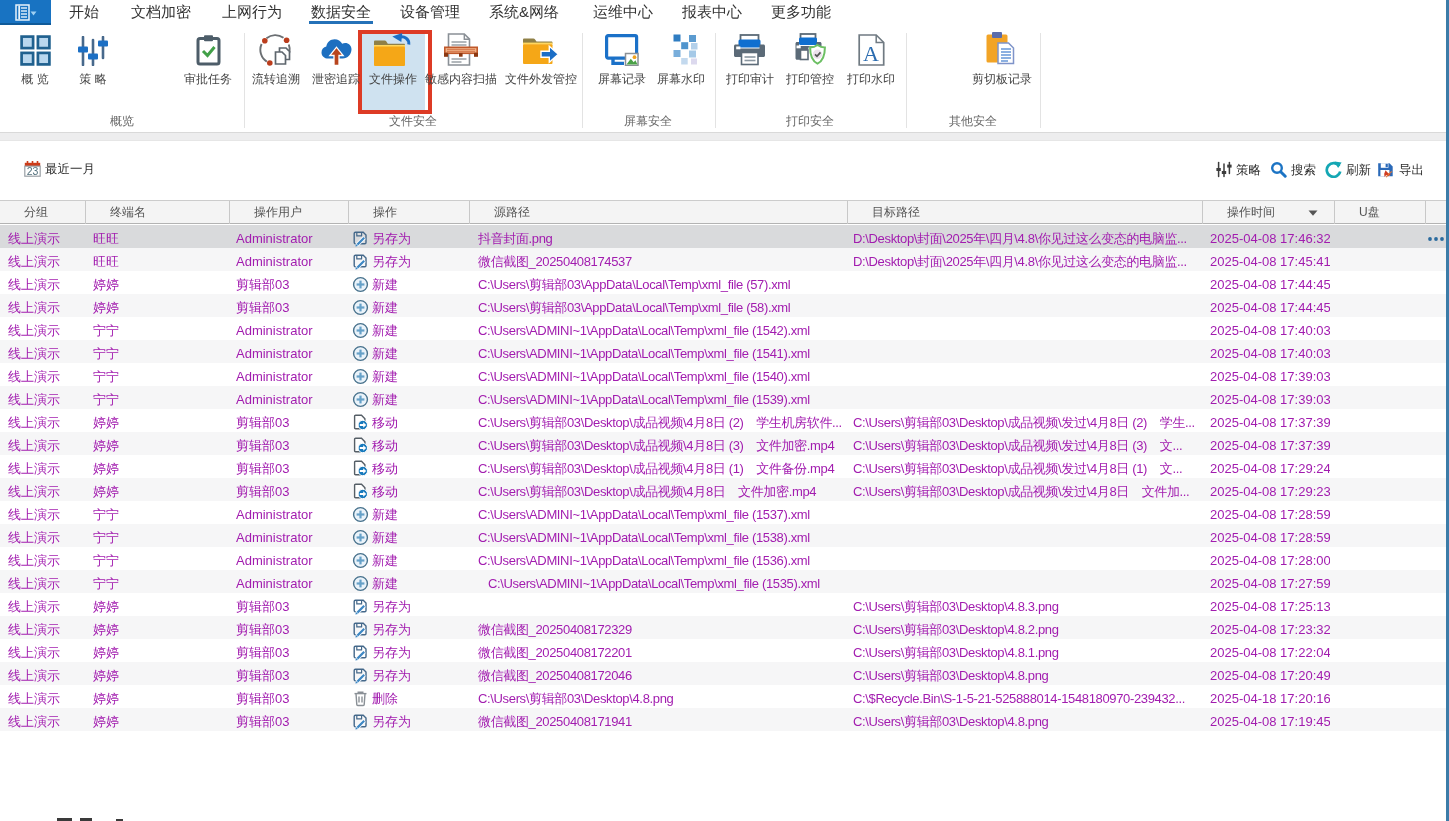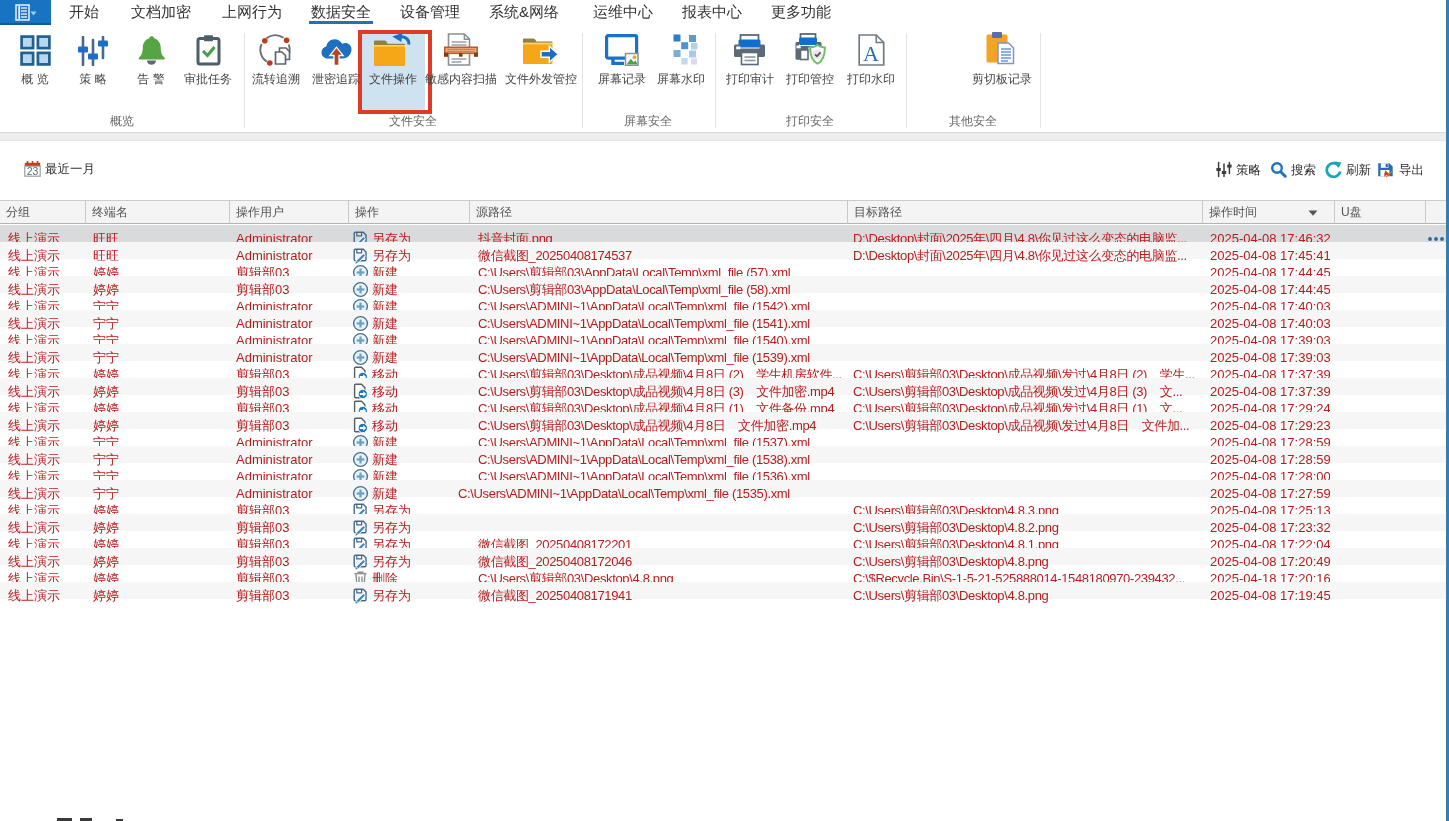--- a/index.html
+++ b/index.html
@@ -13,24 +13,24 @@
 .ritem{position:absolute;top:7px;width:110px;text-align:center}
 .ritem .ic{height:34px;display:flex;align-items:flex-end;justify-content:center}
 .ritem .lb{margin-top:5px;font-size:12px;color:#444;white-space:nowrap}
 .gsep{position:absolute;top:8px;height:95px;width:1px;background:#e3e3e3}
 .glabel{position:absolute;top:88px;width:120px;text-align:center;font-size:12px;color:#666}
 #graybar{position:absolute;left:0;top:132px;width:1449px;height:9px;background:#ededee;border-top:1px solid #d9d9d9;border-bottom:1px solid #e6e6e6}
 #toolbar{position:absolute;left:0;top:141px;width:1449px;height:59px;background:#fff}
 .tbtn{position:absolute;top:20px;height:20px;font-size:12.5px;color:#2e2e2e;white-space:nowrap}
 .tbtn svg{vertical-align:-4px;margin-right:4px}
 #hdr{position:absolute;left:0;top:200px;width:1446px;height:24px;background:#f4f4f4;border-top:1px solid #ccc;border-bottom:1px solid #b3b3b3;font-size:12px;color:#545454}
-.hc{position:absolute;top:0;height:23px;line-height:23px;padding-left:6px;border-left:1px solid #c8c8c8;overflow:hidden;white-space:nowrap}
+.hc{position:absolute;top:0;height:23px;line-height:23px;padding-left:24px;border-left:1px solid #c8c8c8;overflow:hidden;white-space:nowrap}
 .hc.first{border-left:none}
 #rows{position:absolute;left:0;top:225px;width:1446px;height:596px;overflow:hidden}
-.row{position:relative;width:1446px;height:17px;font-size:13px;color:#b91c1c;white-space:nowrap}
+.row{position:relative;width:1446px;height:23px;font-size:13px;color:#a21caf;white-space:nowrap}
 .row.alt{background:#f6f6f7}
 .row.sel{background:#d9dadc}
 .cell{position:absolute;top:0;height:27px;line-height:27px;overflow:hidden}
 .pth{letter-spacing:-0.35px}
 .opic{position:absolute;top:5px}
 .rowdots{position:absolute;top:12px;left:1428px}
 #rightstrip{position:absolute;right:0;top:0;width:3px;height:821px;background:#3c7ca8}
 </style></head><body>
 <div id="menubar">
 <div id="appbtn"><svg width="51" height="25" viewBox="0 0 51 25">
@@ -79,29 +79,20 @@
             <line x1="25" y1="1" x2="25" y2="22"></line>
           </g>
 <g fill="#1c6fc4">
             <rect x="0" y="10.5" width="10" height="6" rx="1"></rect>
             <rect x="10" y="17.5" width="10" height="6" rx="1"></rect>
             <rect x="20" y="4.5" width="10" height="6" rx="1"></rect>
           </g>
         </svg>
       </div>
       <div class="lb">策 略</div>
-    </div>
-<div class="ritem" style="left:96px">
-      <div class="ic">
-        <svg width="35" height="31" viewBox="0 0 35 31">
-<path fill="#56a544" d="M17.5 1c1.5 0 2.6 1 2.6 2.3 4 1.1 6.6 4.8 6.6 9.3 0 6 1.8 8.3 3.7 9.9 1 .8.4 1.9-.8 1.9H5.9c-1.2 0-1.8-1.1-.8-1.9 1.9-1.6 3.7-3.9 3.7-9.9 0-4.5 2.6-8.2 6.6-9.3 0-1.3 1.1-2.3 2.6-2.3z"></path>
-<path fill="#5f6b74" d="M13 25.5h9a4.5 4.3 0 0 1-9 0z"></path>
-        </svg>
-      </div>
-      <div class="lb">告 警</div>
     </div>
 <div class="ritem" style="left:153px">
       <div class="ic">
         <svg width="34" height="32" viewBox="0 0 34 32">
 <rect x="7" y="4.5" width="21" height="25.5" rx="2" fill="#fff" stroke="#4d5d69" stroke-width="3"></rect>
 <rect x="13" y="1.2" width="9" height="6" rx="1" fill="#4d5d69"></rect>
 <path d="M12 17l4.5 4.5 7-8.5" fill="none" stroke="#42a048" stroke-width="3"></path>
         </svg>
       </div>
       <div class="lb">审批任务</div>
@@ -557,21 +548,21 @@
 <div class="row alt">
       <div class="cell" style="left:8px;width:75px">线上演示</div>
       <div class="cell" style="left:93px;width:130px">宁宁</div>
       <div class="cell" style="left:236px;width:106px">Administrator</div>
       <div class="opic" style="left:352px"><svg width="17" height="17" viewBox="0 0 17 17">
 <circle cx="8.5" cy="8.5" r="6.9" fill="#eaf3fa" stroke="#47718c" stroke-width="1.4"></circle>
 <rect x="4.6" y="7.4" width="7.8" height="2.2" fill="#66a1c8"></rect>
           <rect x="7.4" y="4.6" width="2.2" height="7.8" fill="#66a1c8"></rect>
         </svg></div>
       <div class="cell" style="left:372px;width:92px">新建</div>
-      <div class="cell pth" style="left:458px;width:366px">C:\Users\ADMINI~1\AppData\Local\Temp\xml_file (1535).xml</div>
+      <div class="cell pth" style="left:488px;width:366px">C:\Users\ADMINI~1\AppData\Local\Temp\xml_file (1535).xml</div>
       <div class="cell pth" style="left:853px;width:349px"></div>
       <div class="cell" style="left:1210px;width:120px">2025-04-08 17:27:59</div>
     </div>
 <div class="row">
       <div class="cell" style="left:8px;width:75px">线上演示</div>
       <div class="cell" style="left:93px;width:130px">婷婷</div>
       <div class="cell" style="left:236px;width:106px">剪辑部03</div>
       <div class="opic" style="left:352px"><svg width="17" height="17" viewBox="0 0 17 17">
 <path fill="none" stroke="#44688a" stroke-width="1.4" d="M2.2 3.4c0-.7.5-1.2 1.2-1.2h7.8l2.8 2.8v7.6c0 .7-.5 1.2-1.2 1.2H3.4c-.7 0-1.2-.5-1.2-1.2z"></path>
 <path fill="none" stroke="#44688a" stroke-width="1.2" d="M4.8 2.4v3.4h4.8V2.4"></path>
@@ -588,20 +579,21 @@
       <div class="cell" style="left:93px;width:130px">婷婷</div>
       <div class="cell" style="left:236px;width:106px">剪辑部03</div>
       <div class="opic" style="left:352px"><svg width="17" height="17" viewBox="0 0 17 17">
 <path fill="none" stroke="#44688a" stroke-width="1.4" d="M2.2 3.4c0-.7.5-1.2 1.2-1.2h7.8l2.8 2.8v7.6c0 .7-.5 1.2-1.2 1.2H3.4c-.7 0-1.2-.5-1.2-1.2z"></path>
 <path fill="none" stroke="#44688a" stroke-width="1.2" d="M4.8 2.4v3.4h4.8V2.4"></path>
 <line x1="4.6" y1="15.4" x2="12.4" y2="7.6" stroke="#fff" stroke-width="4"></line>
 <line x1="5.4" y1="14.6" x2="12.2" y2="7.8" stroke="#3e87c4" stroke-width="2.2"></line>
 <path fill="#3e87c4" d="M3.4 16.6l.6-2.6 2 2z"></path>
         </svg></div>
       <div class="cell" style="left:372px;width:92px">另存为</div>
+      <div class="cell pth" style="left:478px;width:366px">微信截图_20250408172329</div>
       <div class="cell pth" style="left:853px;width:349px">C:\Users\剪辑部03\Desktop\4.8.2.png</div>
       <div class="cell" style="left:1210px;width:120px">2025-04-08 17:23:32</div>
     </div>
 <div class="row">
       <div class="cell" style="left:8px;width:75px">线上演示</div>
       <div class="cell" style="left:93px;width:130px">婷婷</div>
       <div class="cell" style="left:236px;width:106px">剪辑部03</div>
       <div class="opic" style="left:352px"><svg width="17" height="17" viewBox="0 0 17 17">
 <path fill="none" stroke="#44688a" stroke-width="1.4" d="M2.2 3.4c0-.7.5-1.2 1.2-1.2h7.8l2.8 2.8v7.6c0 .7-.5 1.2-1.2 1.2H3.4c-.7 0-1.2-.5-1.2-1.2z"></path>
 <path fill="none" stroke="#44688a" stroke-width="1.2" d="M4.8 2.4v3.4h4.8V2.4"></path>

